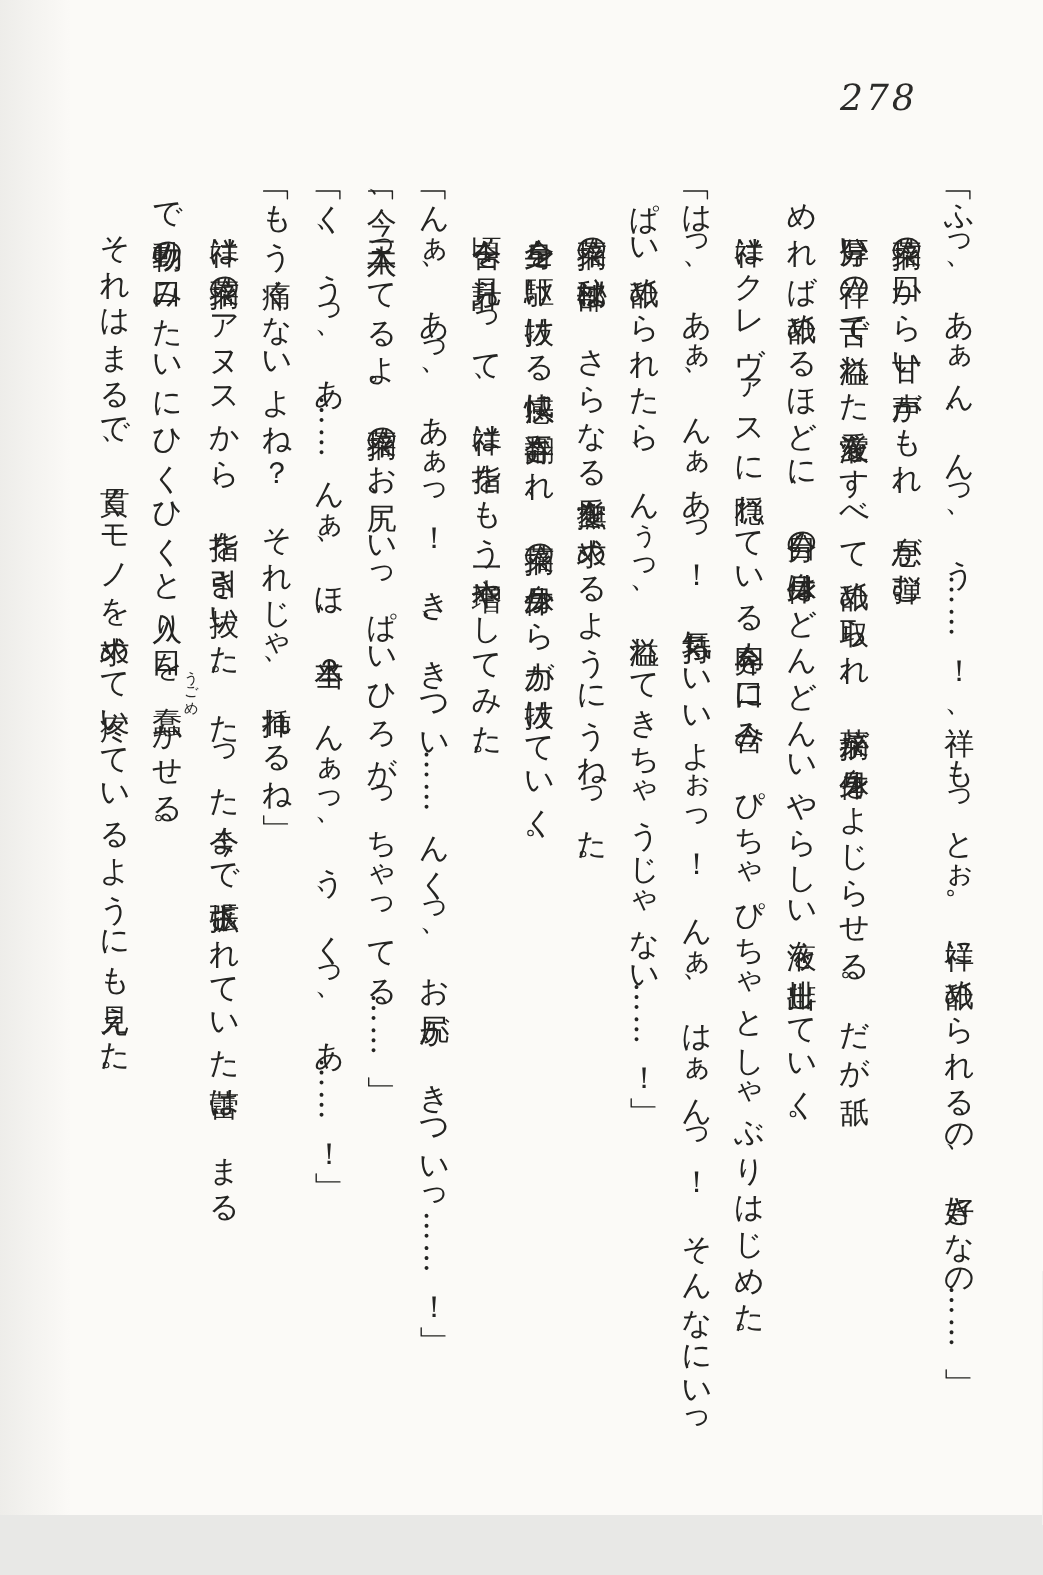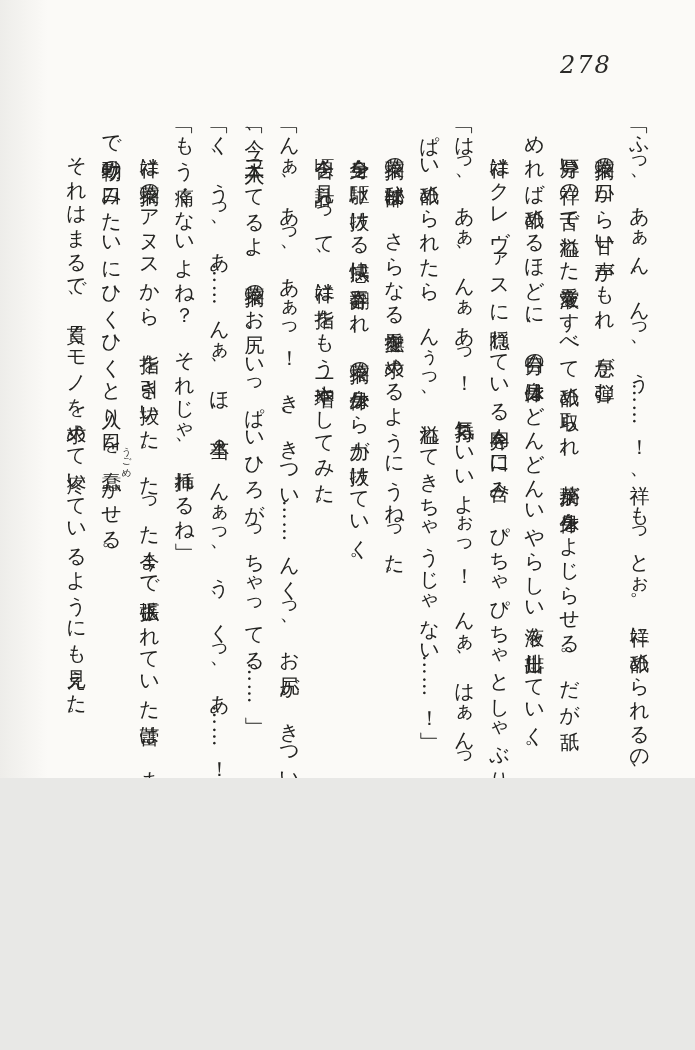--- a/index.html
+++ b/index.html
@@ -3,21 +3,21 @@
 <meta charset="utf-8">
 <style>
   html, body {
     margin: 0;
     padding: 0;
     background: #e8e8e6;
   }
   .page {
     position: relative;
     width: 695px;
-    height: 778px;
+    height: 1010px;
     margin: 0 auto;
     background: #fbfaf7;
     overflow: hidden;
     font-family: "DejaVu Serif", "Liberation Serif", serif;
     color: #222220;
   }
   
   .gutter-shadow {
     position: absolute;
     left: 0;

